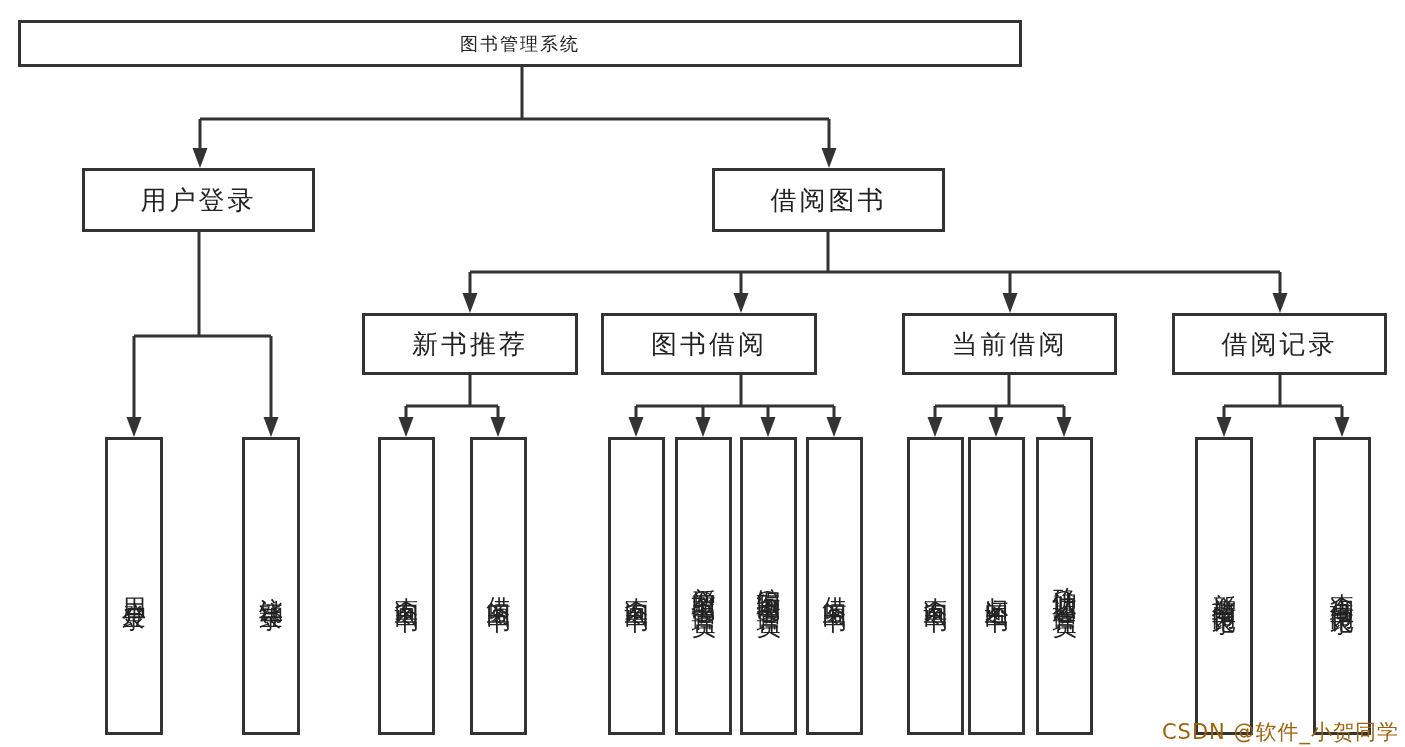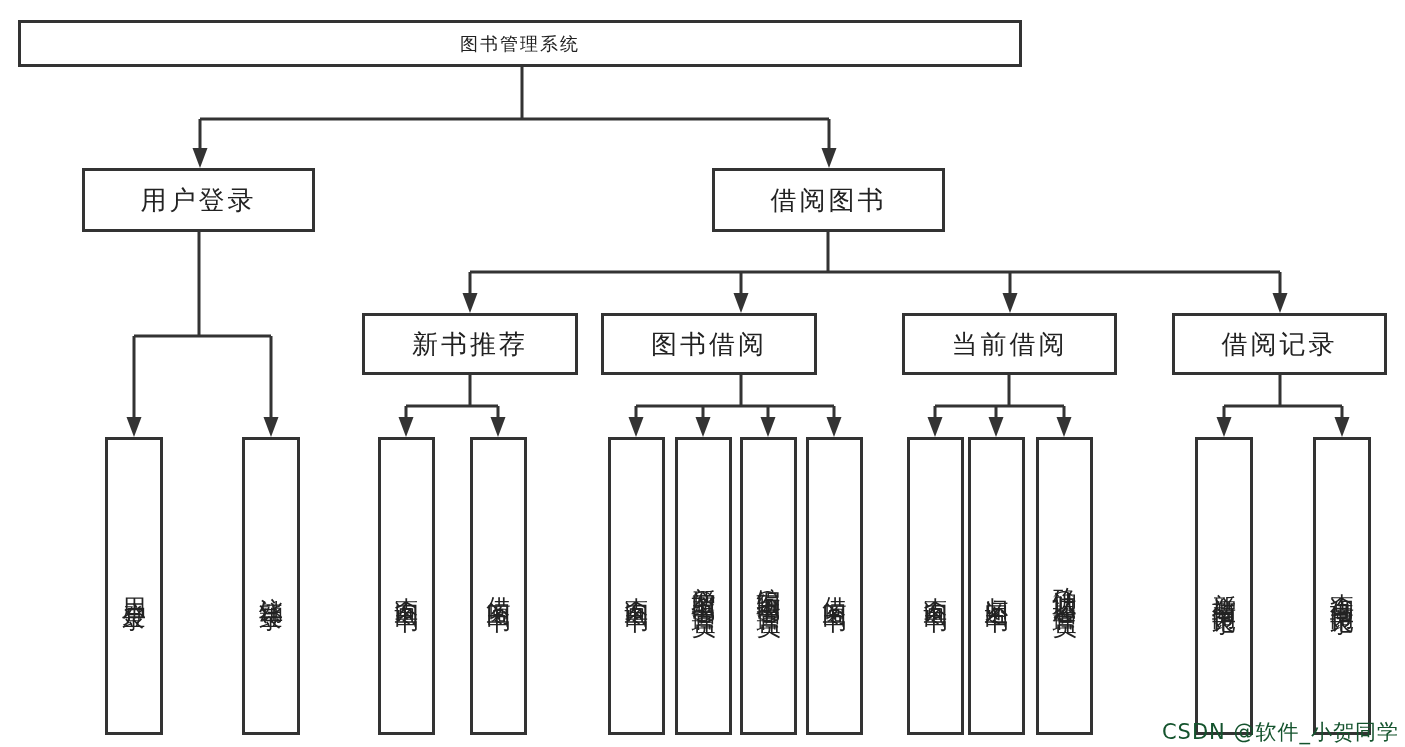--- a/index.html
+++ b/index.html
@@ -49,21 +49,21 @@
     letter-spacing: 4px;
     line-height: 1;
     color: #222222;
   }
   .watermark {
     position: absolute;
     right: 6px;
     bottom: 1px;
     font-size: 21px;
     letter-spacing: 1px;
-    color: #14532d;
+    color: #a16207;
     white-space: nowrap;
   }
   .cline { stroke: #333333; stroke-width: 3; fill: none; }
   .ahead { fill: #333333; stroke: none; }
 </style>
 </head>
 <body>
 
 <div id="canvas">
 

